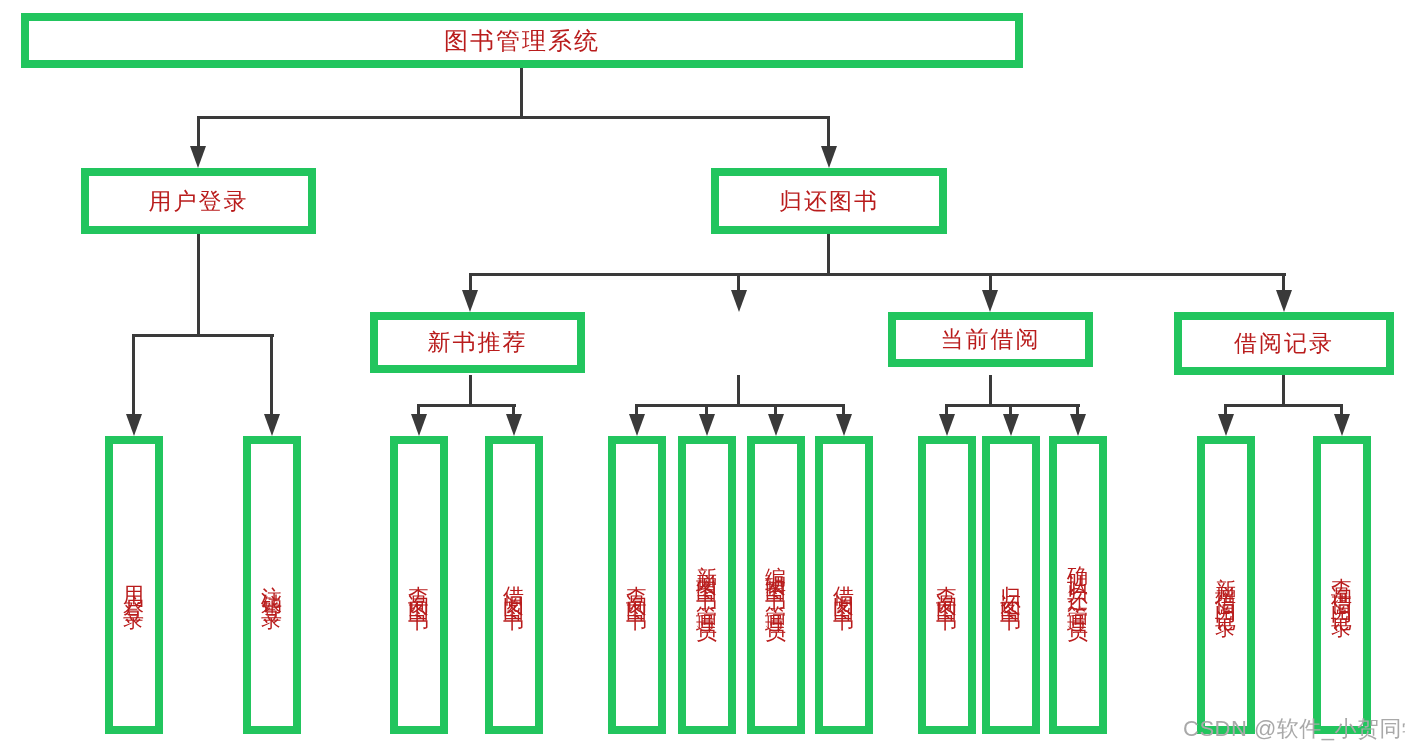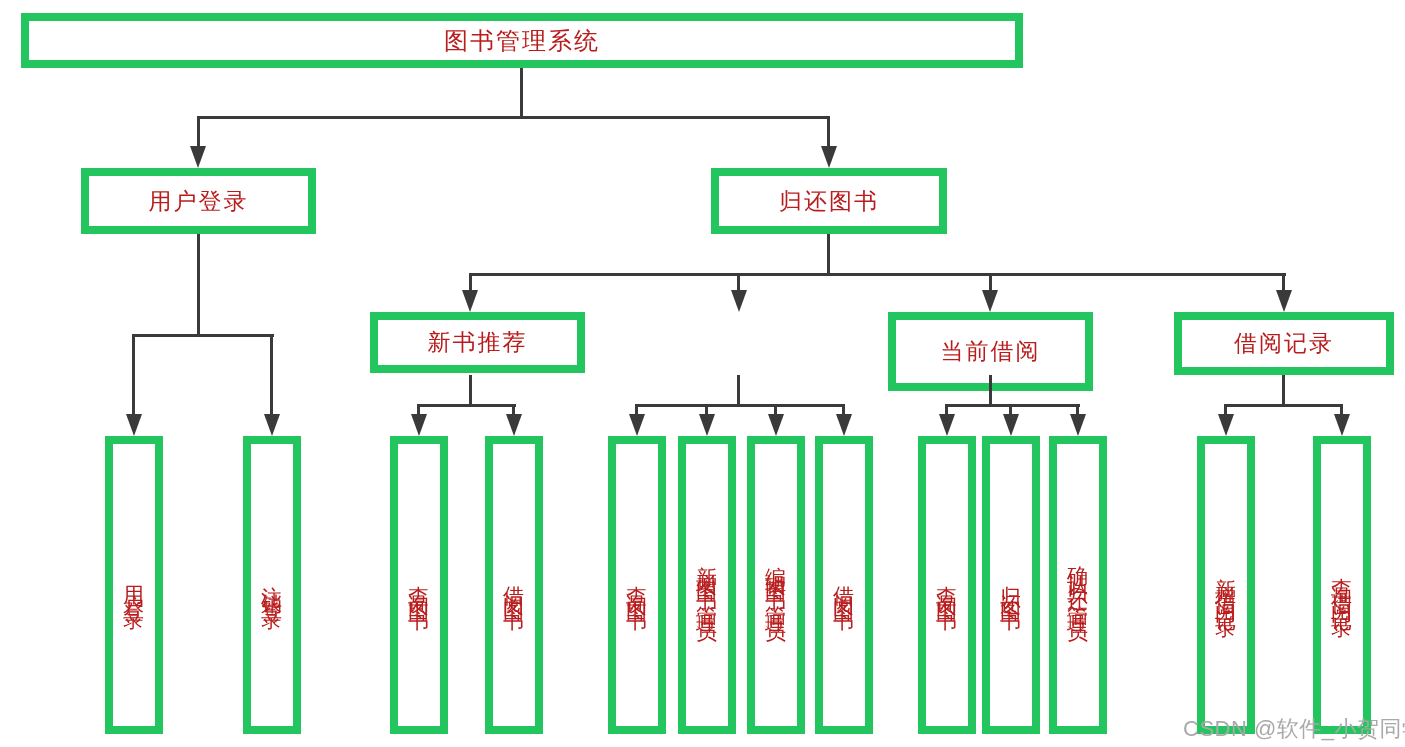--- a/index.html
+++ b/index.html
@@ -67,21 +67,21 @@
   <div class="vline" style="left:737px;top:273px;height:21px;"></div>
   <div class="arrow" style="left:731px;top:290px;"></div>
   <div class="vline" style="left:989px;top:273px;height:21px;"></div>
   <div class="arrow" style="left:982px;top:290px;"></div>
   <div class="vline" style="left:1282px;top:273px;height:21px;"></div>
   <div class="arrow" style="left:1276px;top:290px;"></div>
 
   <div class="box" style="left:363px;top:312px;width:215px;height:61px;margin-left:7px;">
     <span>新书推荐</span>
   </div>
-  <div class="box" style="left:888px;top:312px;width:205px;height:79px;">
+  <div class="box" style="left:888px;top:312px;width:205px;height:55px;">
     <span>当前借阅</span>
   </div>
   <div class="box" style="left:1174px;top:312px;width:220px;height:63px;">
     <span>借阅记录</span>
   </div>
 
   <div class="vline" style="left:469px;top:375px;height:31px;"></div>
   <div class="hline" style="left:417px;top:404px;width:99px;"></div>
   <div class="vline" style="left:417px;top:404px;height:14px;"></div>
   <div class="arrow" style="left:411px;top:414px;"></div>

